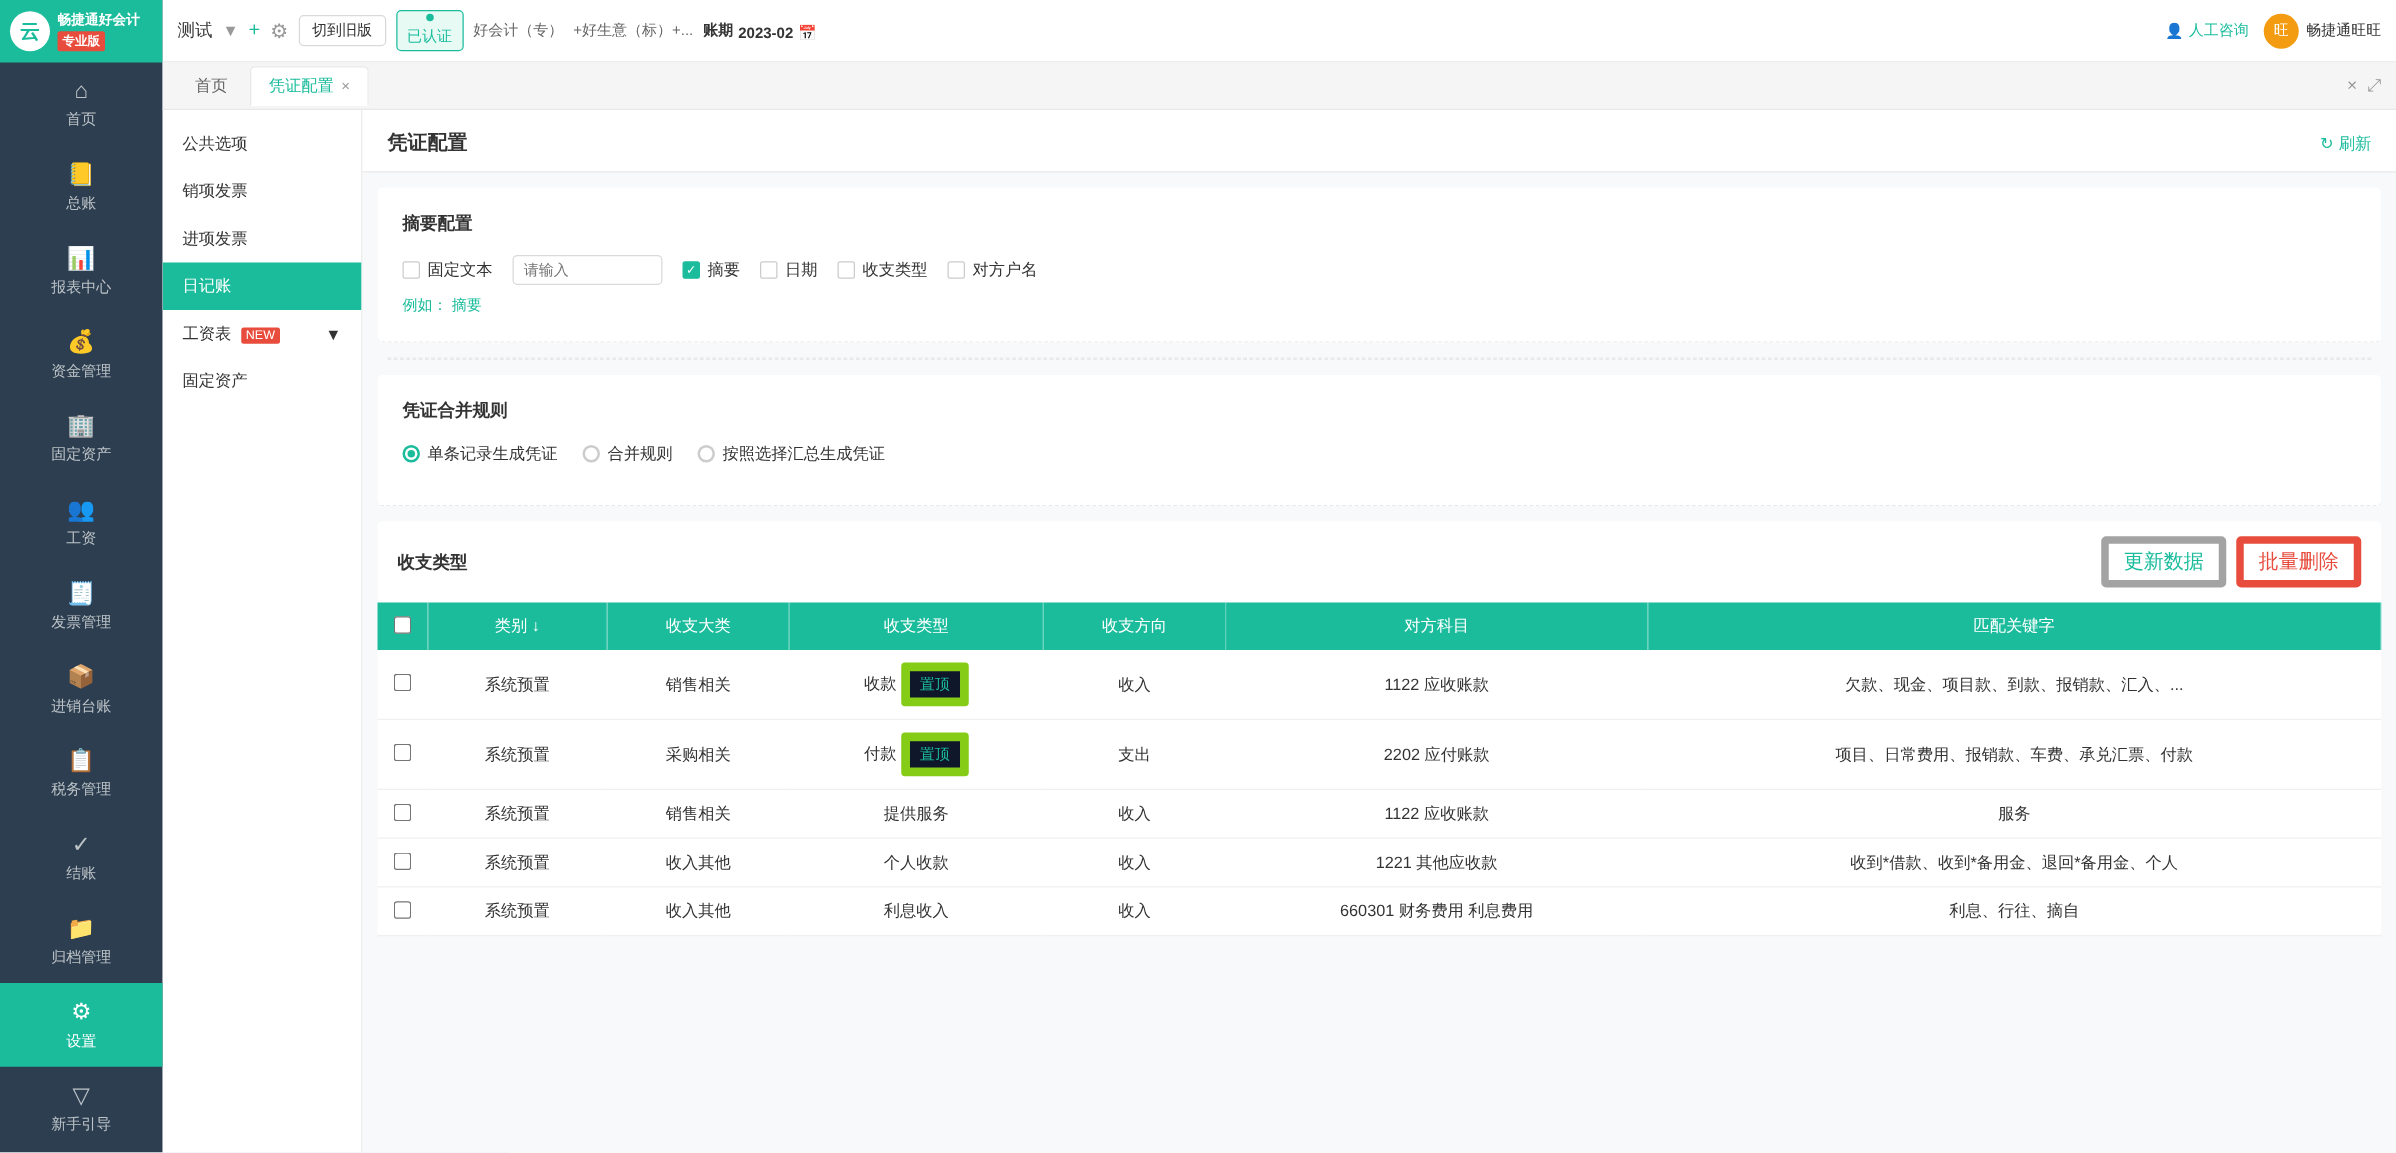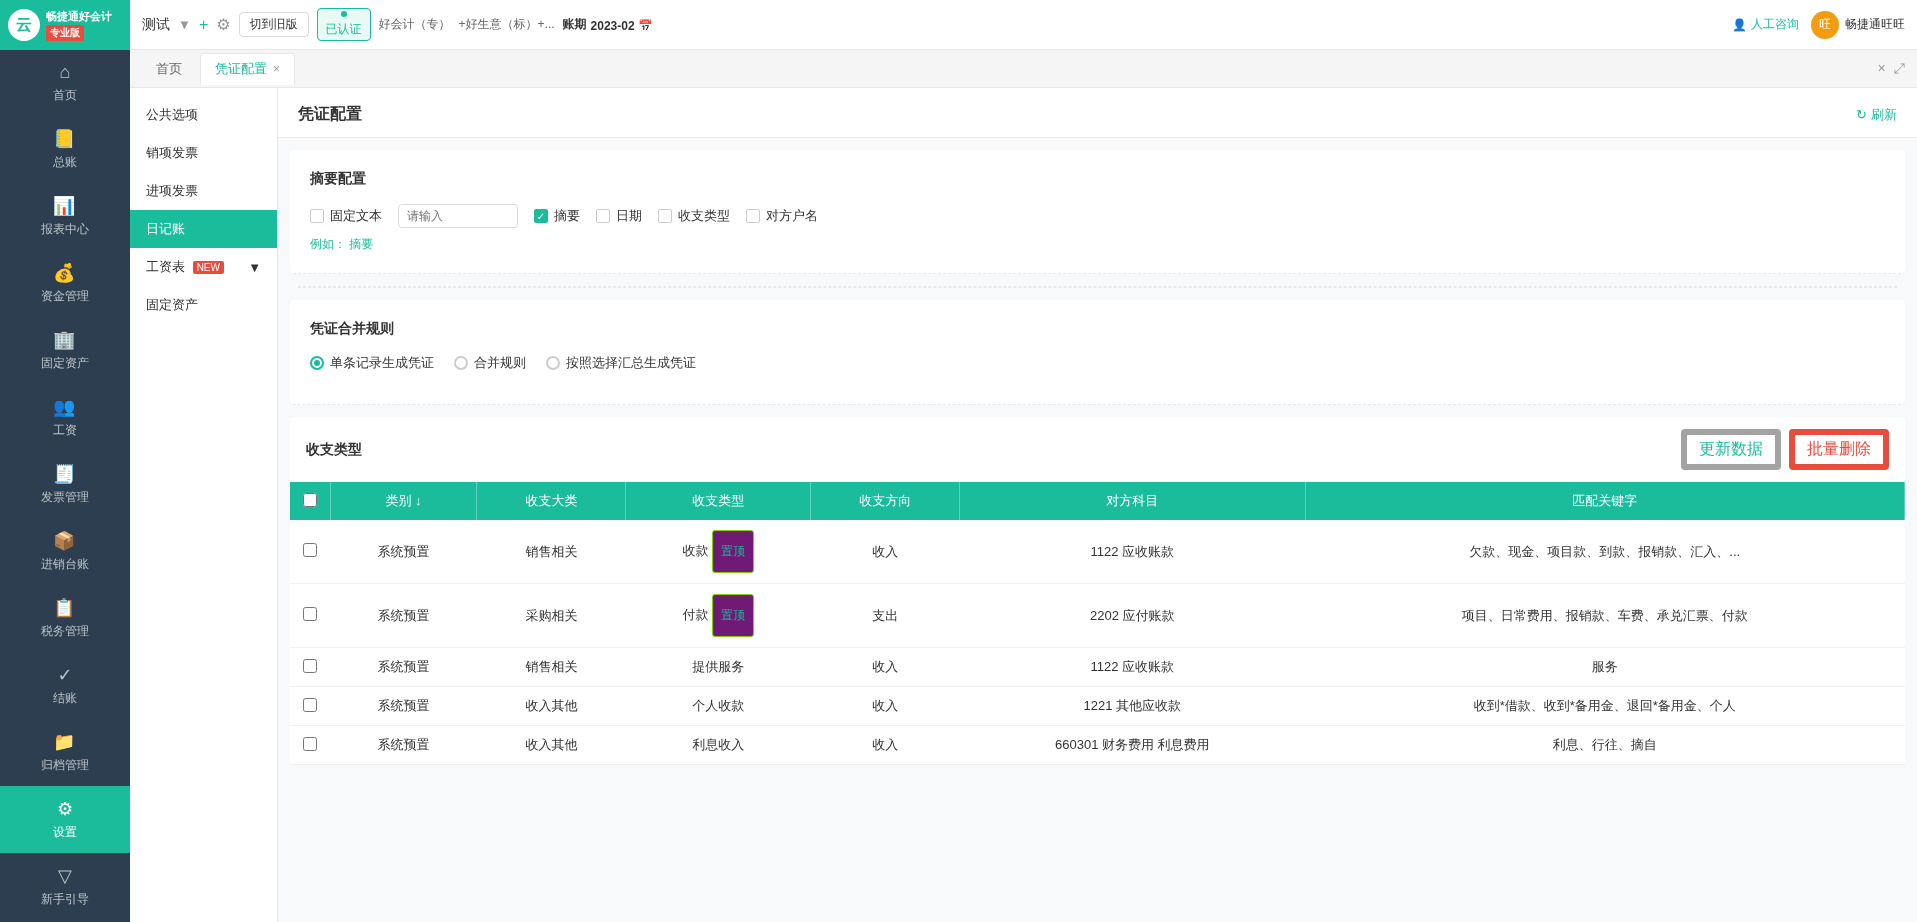--- a/index.html
+++ b/index.html
@@ -39,21 +39,21 @@
     .tab-item { padding: 6px 14px; font-size: 13px; color: #666; cursor: pointer; border-radius: 4px 4px 0 0; }
     .tab-item.active { background: white; color: #1abc9c; border: 1px solid #e8e8e8; border-bottom: 1px solid white; margin-bottom: -1px; display: flex; align-items: center; gap: 6px; }
     .tab-close { color: #999; font-size: 12px; cursor: pointer; }
     .tab-controls { margin-left: auto; display: flex; gap: 8px; }
     .tab-ctrl-btn { color: #999; cursor: pointer; font-size: 14px; }
 
     
     .page-content { flex: 1; display: flex; overflow: hidden; }
 
     
-    .left-panel { width: 148px; background: white; border-right: 1px solid #e8e8e8; flex-shrink: 0; padding-top: 8px; }
+    .left-panel { width: 160px; background: white; border-right: 1px solid #e8e8e8; flex-shrink: 0; padding-top: 8px; }
     .left-menu-item { padding: 10px 16px; font-size: 13px; color: #333; cursor: pointer; }
     .left-menu-item.active { background: #1abc9c; color: white; }
     .left-menu-item.has-sub { display: flex; align-items: center; justify-content: space-between; }
     .new-badge { background: #e74c3c; color: white; font-size: 10px; padding: 1px 4px; border-radius: 2px; margin-left: 4px; }
 
     
     .right-content { flex: 1; overflow-y: auto; background: #f8f9fa; }
 
     
     .page-header { padding: 16px 20px 12px; display: flex; align-items: center; justify-content: space-between; background: white; border-bottom: 1px solid #e8e8e8; }
@@ -86,21 +86,21 @@
     .table-title { font-size: 14px; font-weight: bold; color: #333; }
     .table-actions { display: flex; gap: 8px; }
     .action-btn { border: 6px solid #a3a3a3; color: #1abc9c; background: white; padding: 4px 12px; border-radius: 4px; font-size: 16px; cursor: pointer; }
     .action-btn.danger { border-color: #e74c3c; color: #e74c3c; }
 
     
     .data-table { width: 100%; border-collapse: collapse; }
     .data-table th { background: #1abc9c; color: white; padding: 10px 12px; text-align: center; font-size: 13px; font-weight: normal; border-right: 1px solid rgba(255,255,255,0.3); }
     .data-table th:first-child { width: 40px; }
     .data-table td { padding: 10px 12px; border-bottom: 1px solid #f0f0f0; font-size: 13px; text-align: center; }
-    .tag-btn { background: #701a75; color: #1abc9c; border: 1px solid #84cc16; padding: 12px 8px; border-radius: 3px; font-size: 12px; cursor: pointer; }
+    .tag-btn { background: #0f172a; color: #1abc9c; border: 7px solid #84cc16; padding: 2px 8px; border-radius: 3px; font-size: 12px; cursor: pointer; }
 
     .divider { border: none; border-top: 1px dashed #e8e8e8; margin: 0 20px; }
   </style>
 </head>
 <body>
 
 <div class="sidebar">
   <div class="sidebar-logo">
     <div class="logo-icon">云</div>
     <div>

